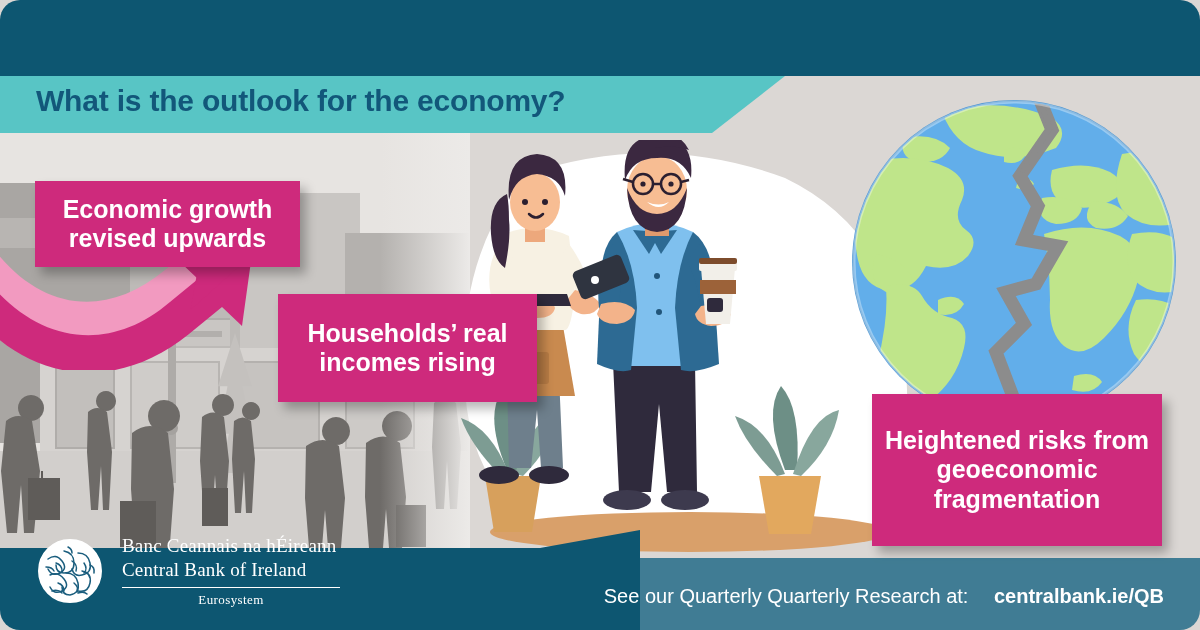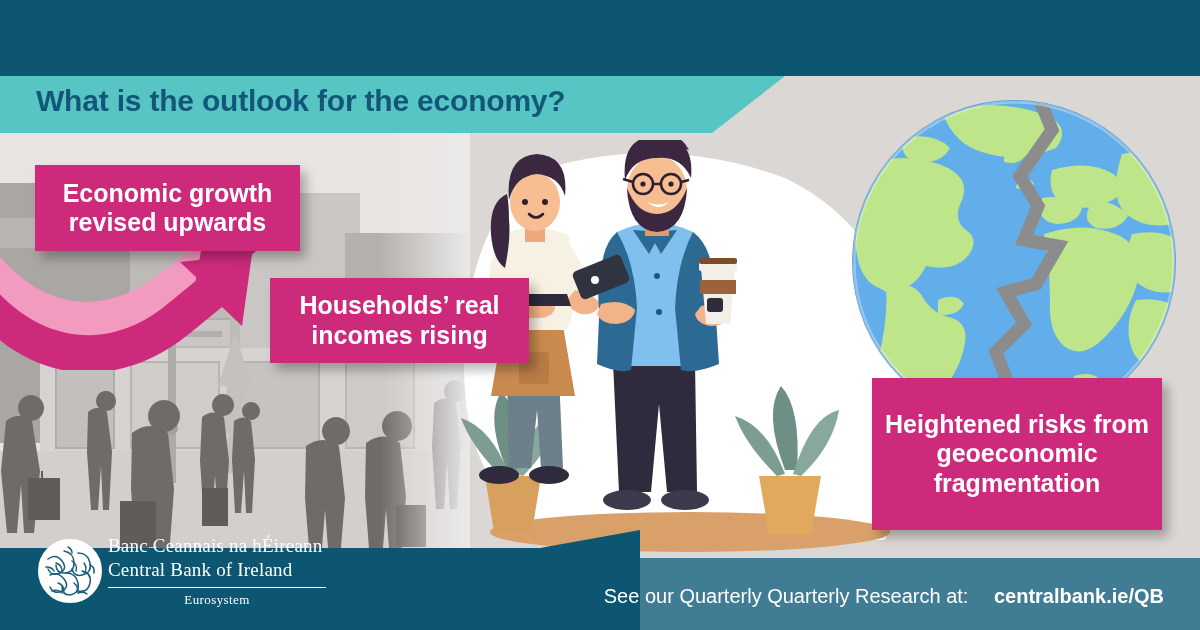--- a/index.html
+++ b/index.html
@@ -2,21 +2,21 @@
 <html><head>
 <meta charset="utf-8">
 <style>
   * { margin:0; padding:0; box-sizing:border-box; }
   html,body { width:1200px; height:630px; overflow:hidden; }
   body {
     font-family:"Liberation Sans", sans-serif;
     background:#dbd7d4;
     position:relative;
   }
-  #poster { position:relative; width:1200px; height:630px; overflow:hidden; background:#dbd7d4; }
+  #poster { position:relative; width:1200px; height:630px; overflow:hidden; background:#dbd7d4;border-radius:20px; }
 
   
   .header-band {
     position:absolute; left:0; top:0; width:1200px; height:76px;
     background:#0d5671; z-index:30;
   }
   .header-title {
     position:absolute; left:36px; top:7px;
     font-size:45px; line-height:62px; white-space:nowrap;
     color:#ffffff;
@@ -76,23 +76,24 @@
   
   .globe { position:absolute; left:846px; top:94px; width:336px; height:336px; z-index:7; }
 
   
   .callout {
     position:absolute; background:#ce2a7c; color:#ffffff;
     font-weight:bold; text-align:center; z-index:20;
     box-shadow:6px 7px 10px rgba(0,0,0,0.28);
     display:flex; align-items:center; justify-content:center;
     line-height:1.18;
+    margin-top:16px;
   }
   #callout-1 { left:35px;  top:165px; width:265px; height:86px;  font-size:25px; }
-  #callout-2 { left:270px; top:278px; width:259px; height:85px;  font-size:25px; }
+  #callout-2 { left:278px; top:278px; width:259px; height:108px;  font-size:25px; }
   #callout-3 { left:872px; top:378px; width:290px; height:152px; font-size:25px; }
   .callout-tail {
     position:absolute; z-index:19; width:0; height:0;
   }
   #tail-1 { left:196px; top:248px;
             border-left:0 solid transparent; border-right:58px solid transparent;
             border-top:62px solid #ce2a7c; transform:skewX(-10deg); }
 
   
   .footer-left {
@@ -104,21 +105,21 @@
     position:absolute; left:400px; bottom:0; width:800px; height:72px;
     background:rgba(21,99,129,0.78); z-index:23;
     clip-path: polygon(120px 0, 800px 0, 800px 72px, 0 72px);
   }
   .footer-note {
     position:absolute; right:36px; bottom:22px; z-index:26;
     color:#ffffff; font-size:20px; white-space:nowrap;
   }
   .footer-note b { font-weight:bold;margin-left:20px; }
 
-  .logo-wrap { position:absolute; left:38px; bottom:22px; z-index:27; display:flex; align-items:center; gap:6px; }
+  .logo-wrap { position:absolute; left:38px; bottom:22px; z-index:27; display:flex; align-items:center; gap:20px; }
   .logo-mark { width:64px; height:64px; flex:0 0 64px; }
   .logo-text { color:#ffffff; font-family:"Liberation Serif", serif; }
   .logo-l1 { font-size:19px; line-height:24px; letter-spacing:0.2px; }
   .logo-l2 { font-size:19px; line-height:24px; letter-spacing:0.2px; }
   .logo-rule { width:218px; height:1px; background:#ffffff; margin:5px 0 4px 0; }
   .logo-l3 { font-size:13px; line-height:16px; letter-spacing:0.4px;text-align:center; }
 </style>
 </head>
 <body>
 

